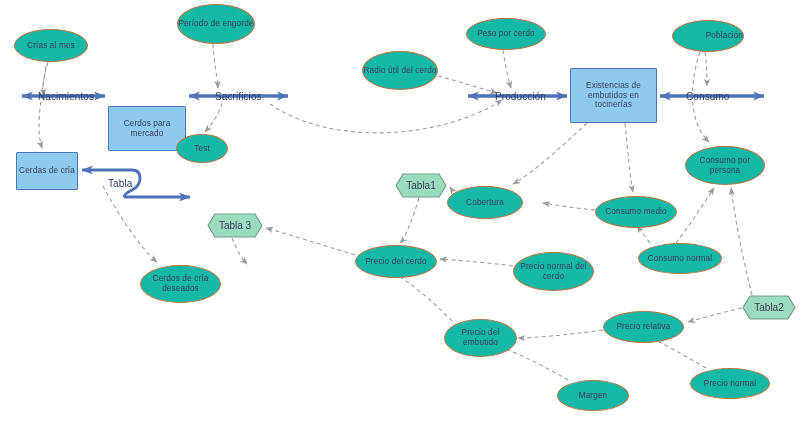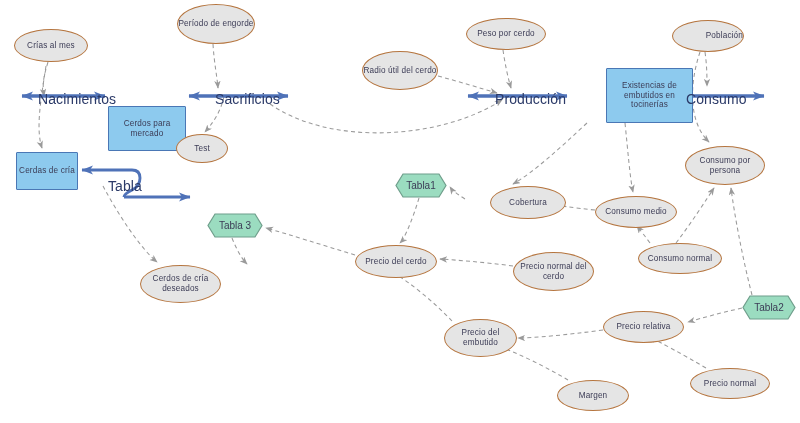--- a/index.html
+++ b/index.html
@@ -28,42 +28,42 @@
     align-items: center;
     justify-content: center;
     text-align: center;
     box-sizing: border-box;
     color: #3b3b55;
     font-size: 8.2px;
     line-height: 1.18;
     letter-spacing: .15px;
   }
   .ellipse {
-    background: #e5e5e5;
+    background: #14b8a6;
     border: 1.1px solid #b5753f;
     border-radius: 50%;
   }
   .rect {
     background: #8dcaee;
     border: 1.3px solid #4a77b5;
     border-radius: 1px;
   }
   .hexlabel {
     position: absolute;
     display: flex;
     align-items: center;
     justify-content: center;
     color: #3b3b55;
     font-size: 10px;
     pointer-events: none;
   }
   .flow-label {
     position: absolute;
     color: #2b3a68;
-    font-size: 14px;
+    font-size: 10px;
     white-space: nowrap;
     letter-spacing: .1px;
   }
 </style>
 </head>
 <body>
 
 <div id="canvas">
 
   <svg id="links" viewBox="0 0 800 423" xmlns="http://www.w3.org/2000/svg">
@@ -119,21 +119,21 @@
       <path d="M124,197 L190,197" marker-end="url(#fa)"></path>
     </g>
   </svg>
 
   <div class="node rect" style="left:108px;top:73px;width:78px;height:45px;margin-top:33px;">
     <span>Cerdos para mercado</span>
   </div>
   <div class="node rect" style="left:16px;top:152px;width:62px;height:38px;">
     <span>Cerdas de cría</span>
   </div>
-  <div class="node rect" style="left:570px;top:68px;width:87px;height:55px;margin-left:36px;">
+  <div class="node rect" style="left:570px;top:68px;width:87px;height:55px;">
     <span>Existencias de embutidos en tocinerías</span>
   </div>
 
   <div class="node ellipse" style="left:14px;top:29px;width:74px;height:33px;">
     <span>Crías al mes</span>
   </div>
   <div class="node ellipse" style="left:177px;top:4px;width:78px;height:40px;">
     <span>Período de engorde</span>
   </div>
   <div class="node ellipse" style="left:176px;top:134px;width:52px;height:29px;">
@@ -141,21 +141,21 @@
   </div>
   <div class="node ellipse" style="left:362px;top:51px;width:76px;height:39px;align-items:center;">
     <span>Radio útil del cerdo</span>
   </div>
   <div class="node ellipse" style="left:466px;top:18px;width:80px;height:32px;">
     <span>Peso por cerdo</span>
   </div>
   <div class="node ellipse" style="left:672px;top:20px;width:72px;height:32px;justify-content:flex-end;">
     <span>Población</span>
   </div>
-  <div class="node ellipse" style="left:490px;top:186px;width:76px;height:33px;">
+  <div class="node ellipse" style="left:447px;top:186px;width:76px;height:33px;">
     <span>Cobertura</span>
   </div>
   <div class="node ellipse" style="left:595px;top:196px;width:82px;height:32px;">
     <span>Consumo medio</span>
   </div>
   <div class="node ellipse" style="left:685px;top:146px;width:80px;height:39px;">
     <span>Consumo por persona</span>
   </div>
   <div class="node ellipse" style="left:638px;top:243px;width:84px;height:31px;">
     <span>Consumo normal</span>

